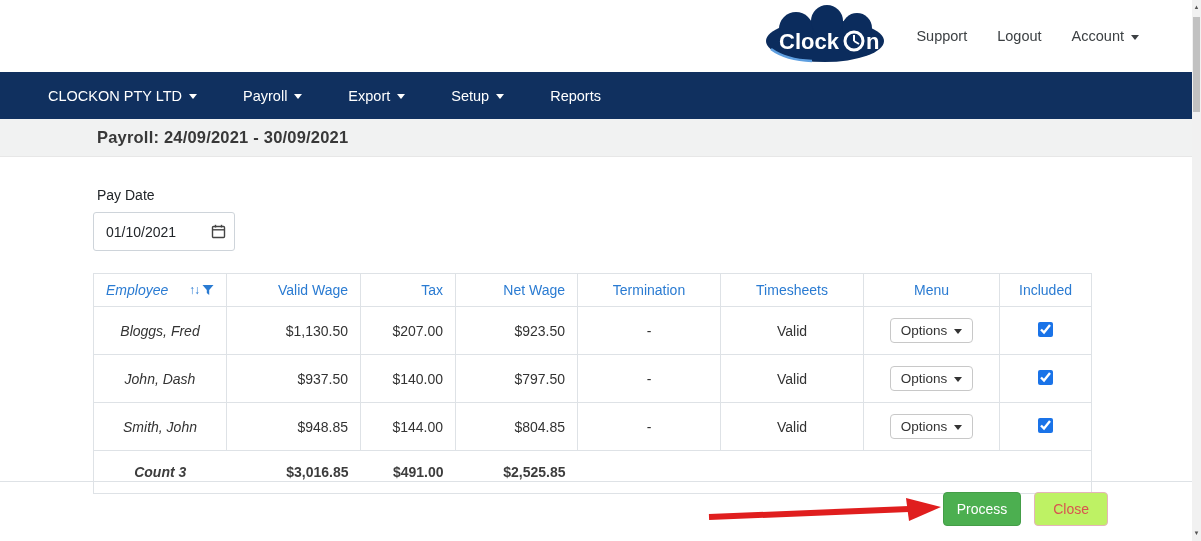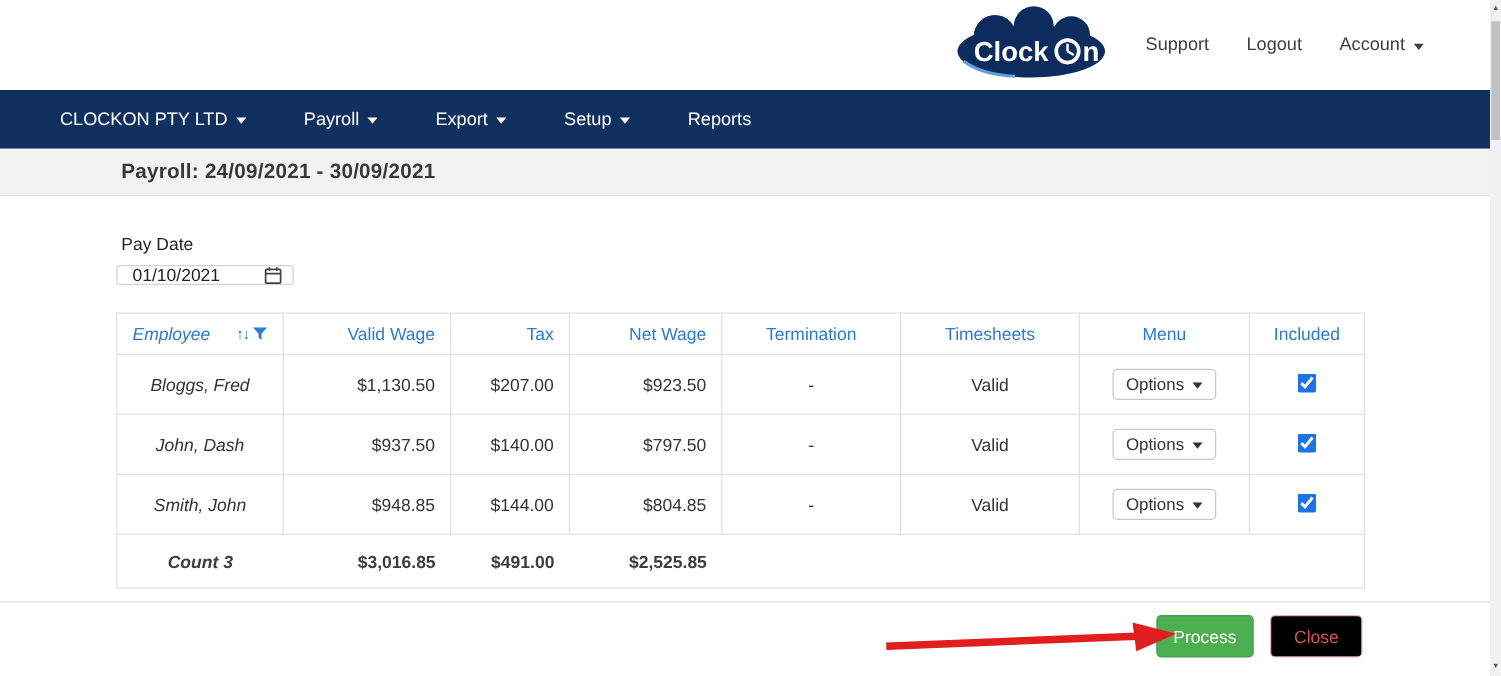--- a/index.html
+++ b/index.html
@@ -78,21 +78,21 @@
   
   .paydate { margin: 30px 0 0 93px; }
   .paydate label {
     display: block;
     font-size: 14px;
     color: #212529;
     margin: 0 0 9px 4px;
   }
   .date-input {
     width: 142px;
-    height: 16px;
+    height: 39px;
     border: 1px solid #ced4da;
     border-radius: 3px;
     background: #fff;
     display: flex;
     align-items: center;
     justify-content: space-between;
     padding: 0 8px 0 12px;
     font-size: 14px;
     color: #212529;
     cursor: text;
@@ -147,37 +147,37 @@
   
   .divider {
     position: absolute;
     top: 481px; left: 0;
     width: 1192px;
     border-top: 1px solid #dee2e6;
   }
   .action-row {
     position: absolute;
     top: 492px;
-    right: 111px;
+    right: 93px;
     display: flex;
     gap: 13px;
   }
   .btn-process {
     background: #4caf50;
     color: #fff;
     border: 1px solid #449d48;
     border-radius: 4px;
     height: 34px;
     padding: 0 13px;
     font-size: 14px;
     cursor: pointer;
     font-family: "Liberation Sans", sans-serif;
   }
   .btn-close {
-    background: #000000;
+    background: #bef264;
     color: #d9534f;
     border: 1px solid #e5b4b8;
     border-radius: 4px;
     height: 34px;
     padding: 0 18px;
     font-size: 14px;
     cursor: pointer;
     font-family: "Liberation Sans", sans-serif;
   }
 

